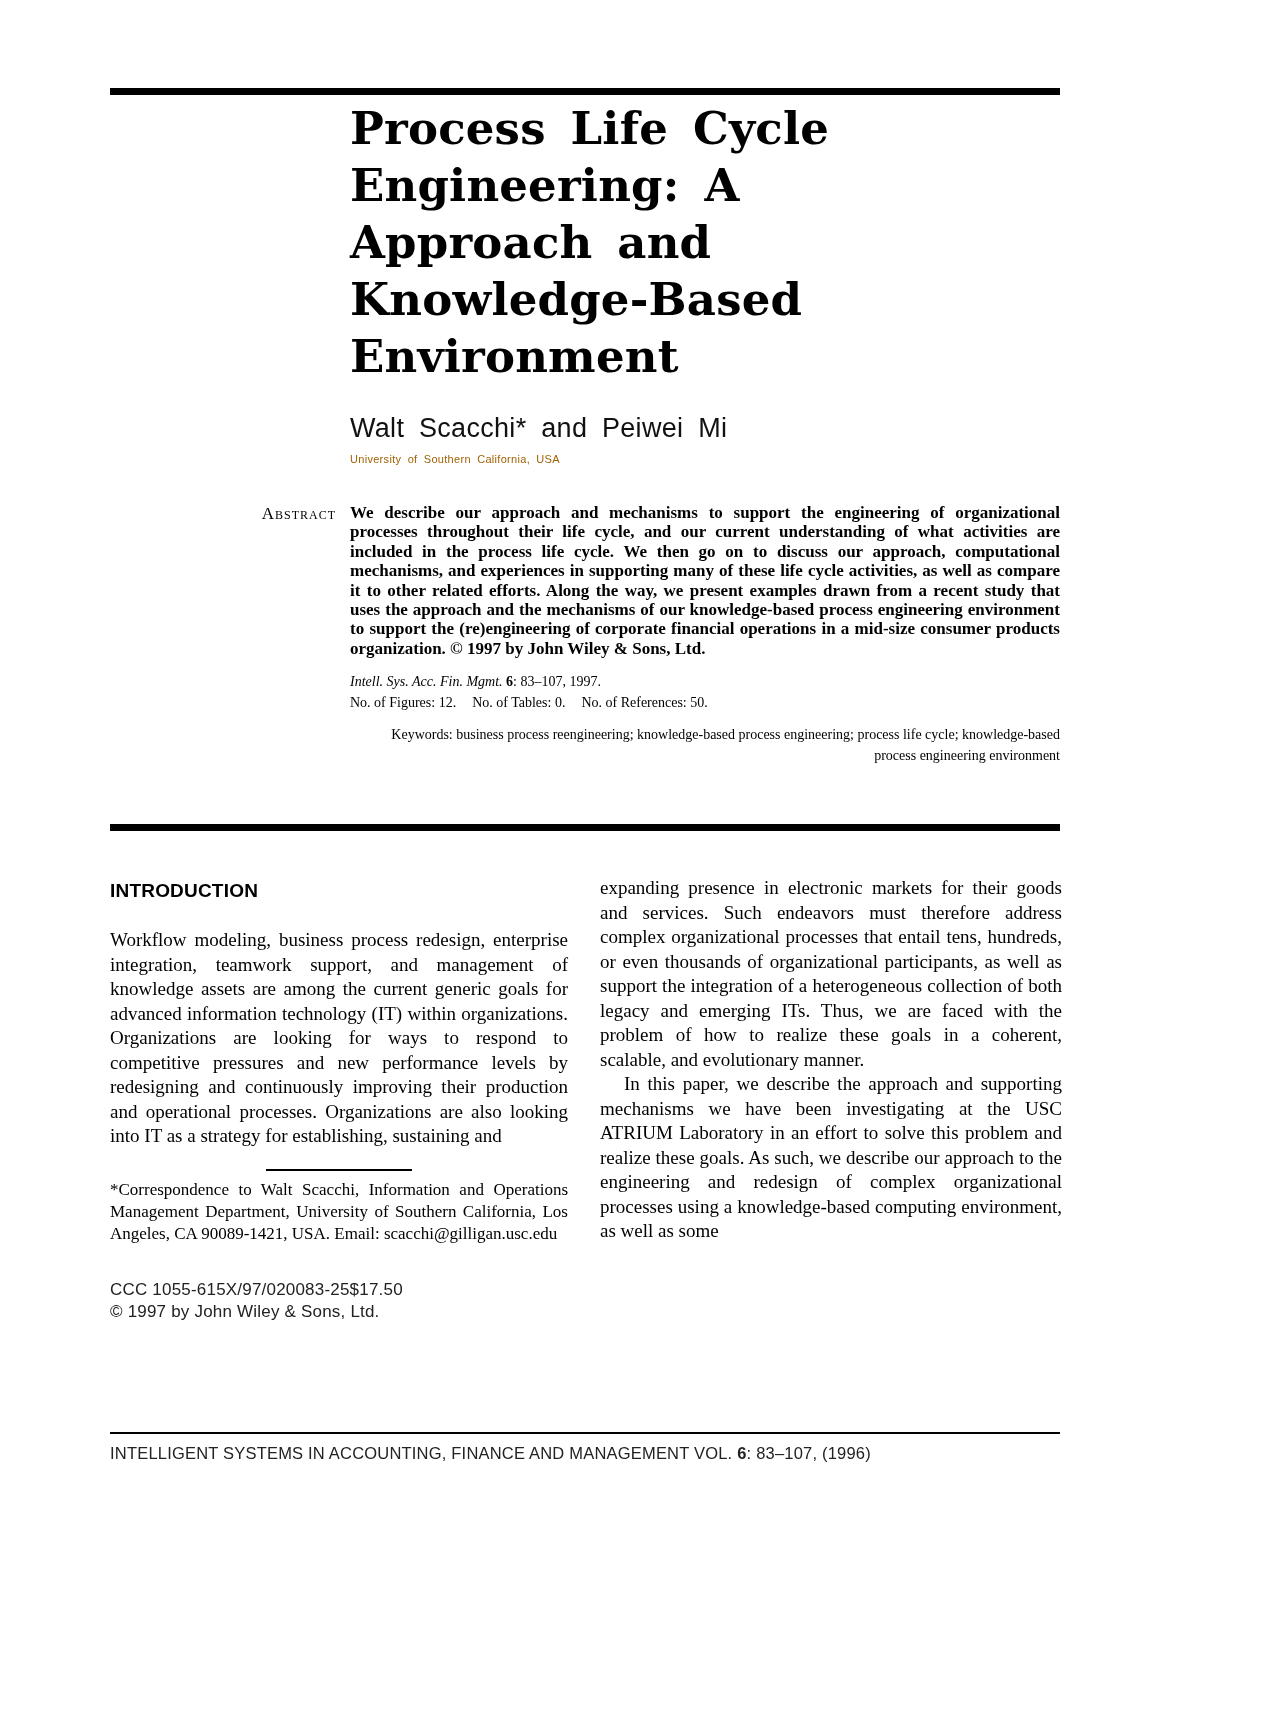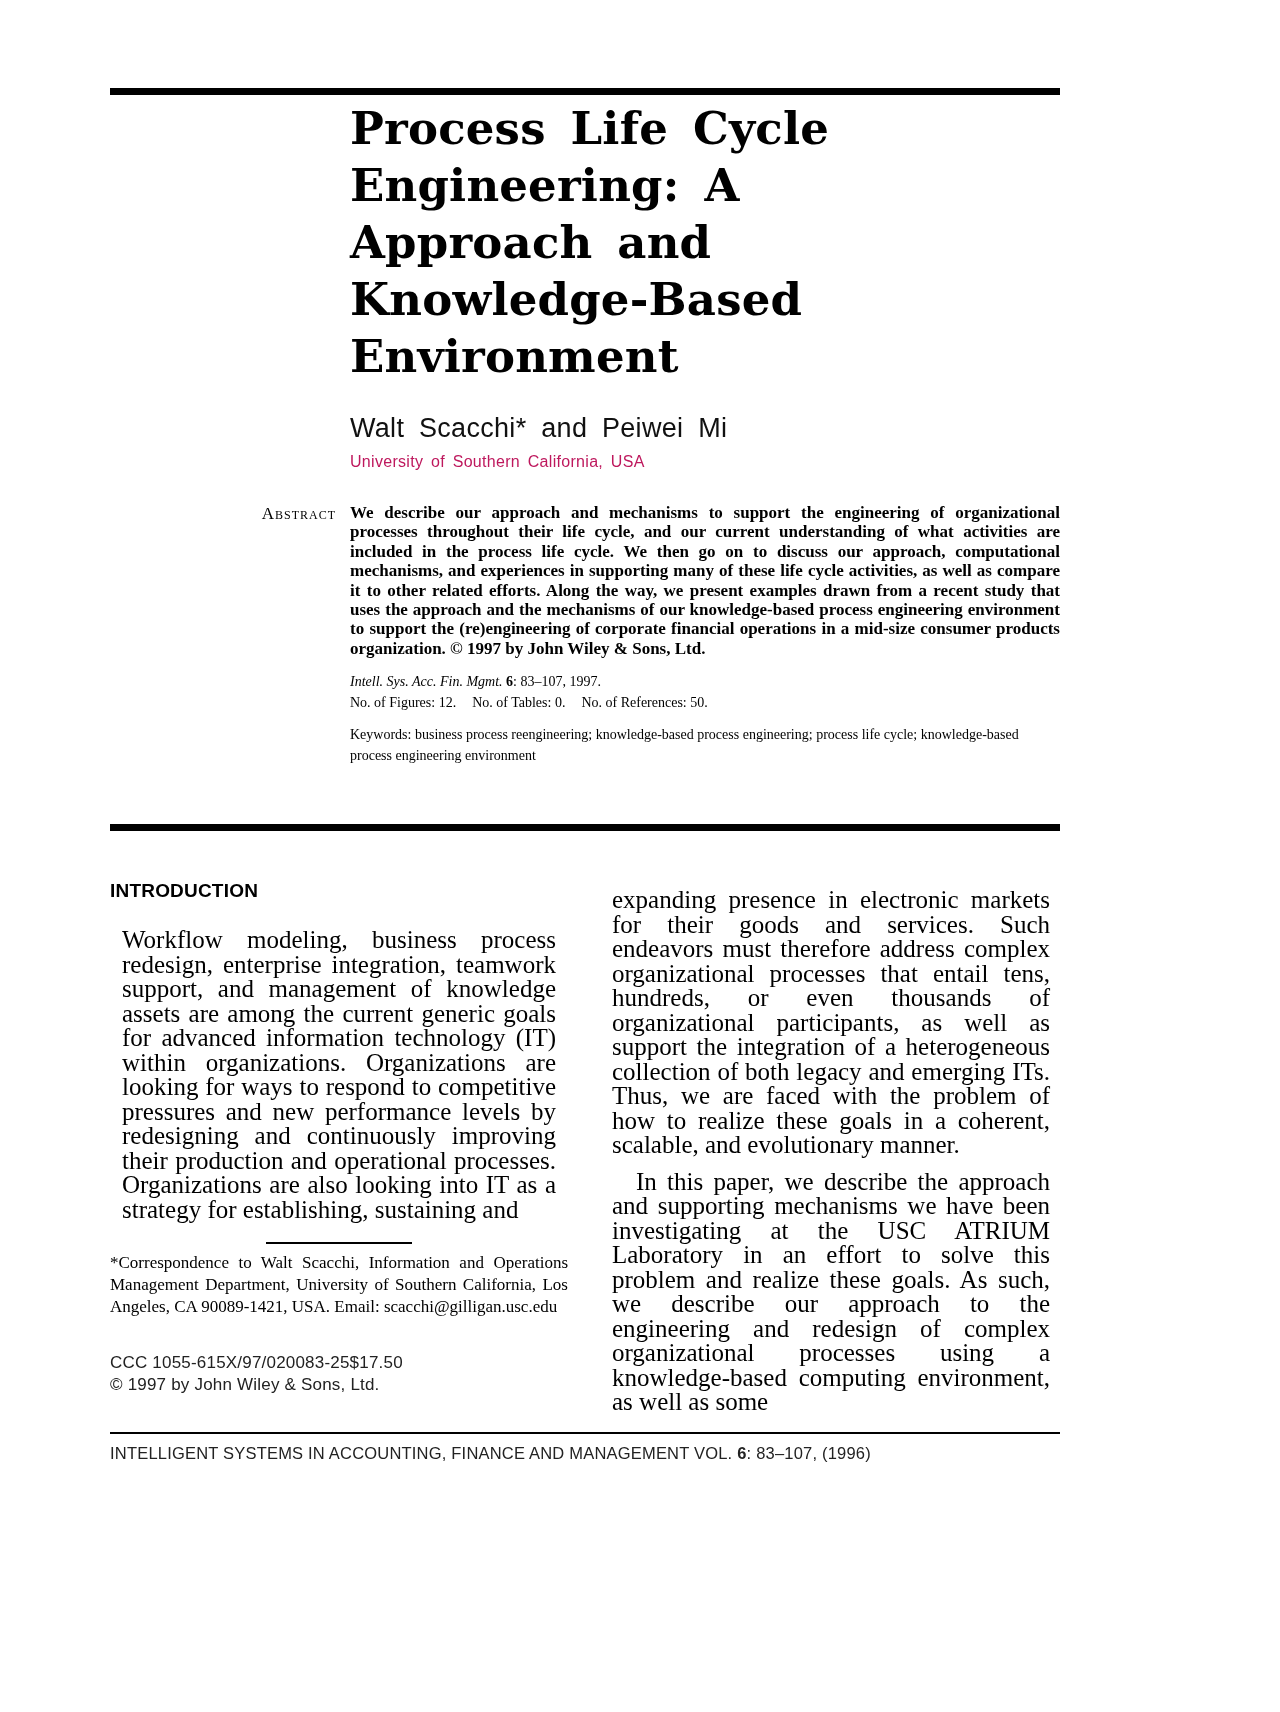--- a/index.html
+++ b/index.html
@@ -15,49 +15,49 @@
   .paper-title{
     font-family:"DejaVu Serif", serif;font-weight:700;
     font-size:45px;line-height:57px;word-spacing:9px;letter-spacing:0.2px;
   }
   .authors{
     margin-top:28px;font-family:"Liberation Sans", sans-serif;
     font-size:27px;color:#111;word-spacing:7px;letter-spacing:0.3px;
   }
   .affiliation{
     margin-top:9px;font-family:"Liberation Sans", sans-serif;
-    font-size:16px;color:#be185d;word-spacing:3px;letter-spacing:0.3px;
+    font-size:11px;color:#a16207;word-spacing:3px;letter-spacing:0.3px;
   }
 
   .abstract-section{position:absolute;left:110px;top:503px;width:950px;}
   .abstract-row{display:flex;}
   .abstract-label{
     width:240px;flex:none;box-sizing:border-box;text-align:right;padding-right:14px;
     font-variant:small-caps;font-size:17px;letter-spacing:1px;padding-top:1px;
   }
   .abstract-text{
     flex:1;margin:0;font-weight:700;font-size:17px;line-height:19.4px;
     text-align:justify;
   }
   .sub-line{margin-left:240px;font-size:14px;line-height:21px;}
   .citation{margin-top:13px;}
   .cit-it{font-style:italic;}
   .cit-b{font-weight:700;}
   .counts{}
   .counts span{margin-right:16px;}
-  .keywords{margin-top:11px;width:710px;}
+  .keywords{margin-top:11px;width:710px;text-align:right;}
 
   .col-left{position:absolute;left:110px;top:876px;width:458px;}
   .col-right{position:absolute;left:600px;top:876px;width:462px;}
   .intro-heading{
     font-family:"Liberation Sans", sans-serif;font-weight:700;font-size:19px;
     margin:4px 0 26px 0;letter-spacing:0.2px;
   }
   .body-para{
-    margin:12px;font-size:25px;line-height:24.5px;text-align:justify;
+    margin:0;font-size:19px;line-height:24.5px;text-align:justify;
   }
   .para-indent{text-indent:24px;}
   .footnote-rule{margin-top:20px;width:146px;border:0;border-top:2px solid #000;}
   .footnote{
     margin:8px 0 0 0;font-size:17px;line-height:22px;text-align:justify;
   }
   .ccc-block{
     margin-top:34px;font-family:"Liberation Sans", sans-serif;
     font-size:17px;line-height:22px;color:#222;letter-spacing:0.2px;
   }

